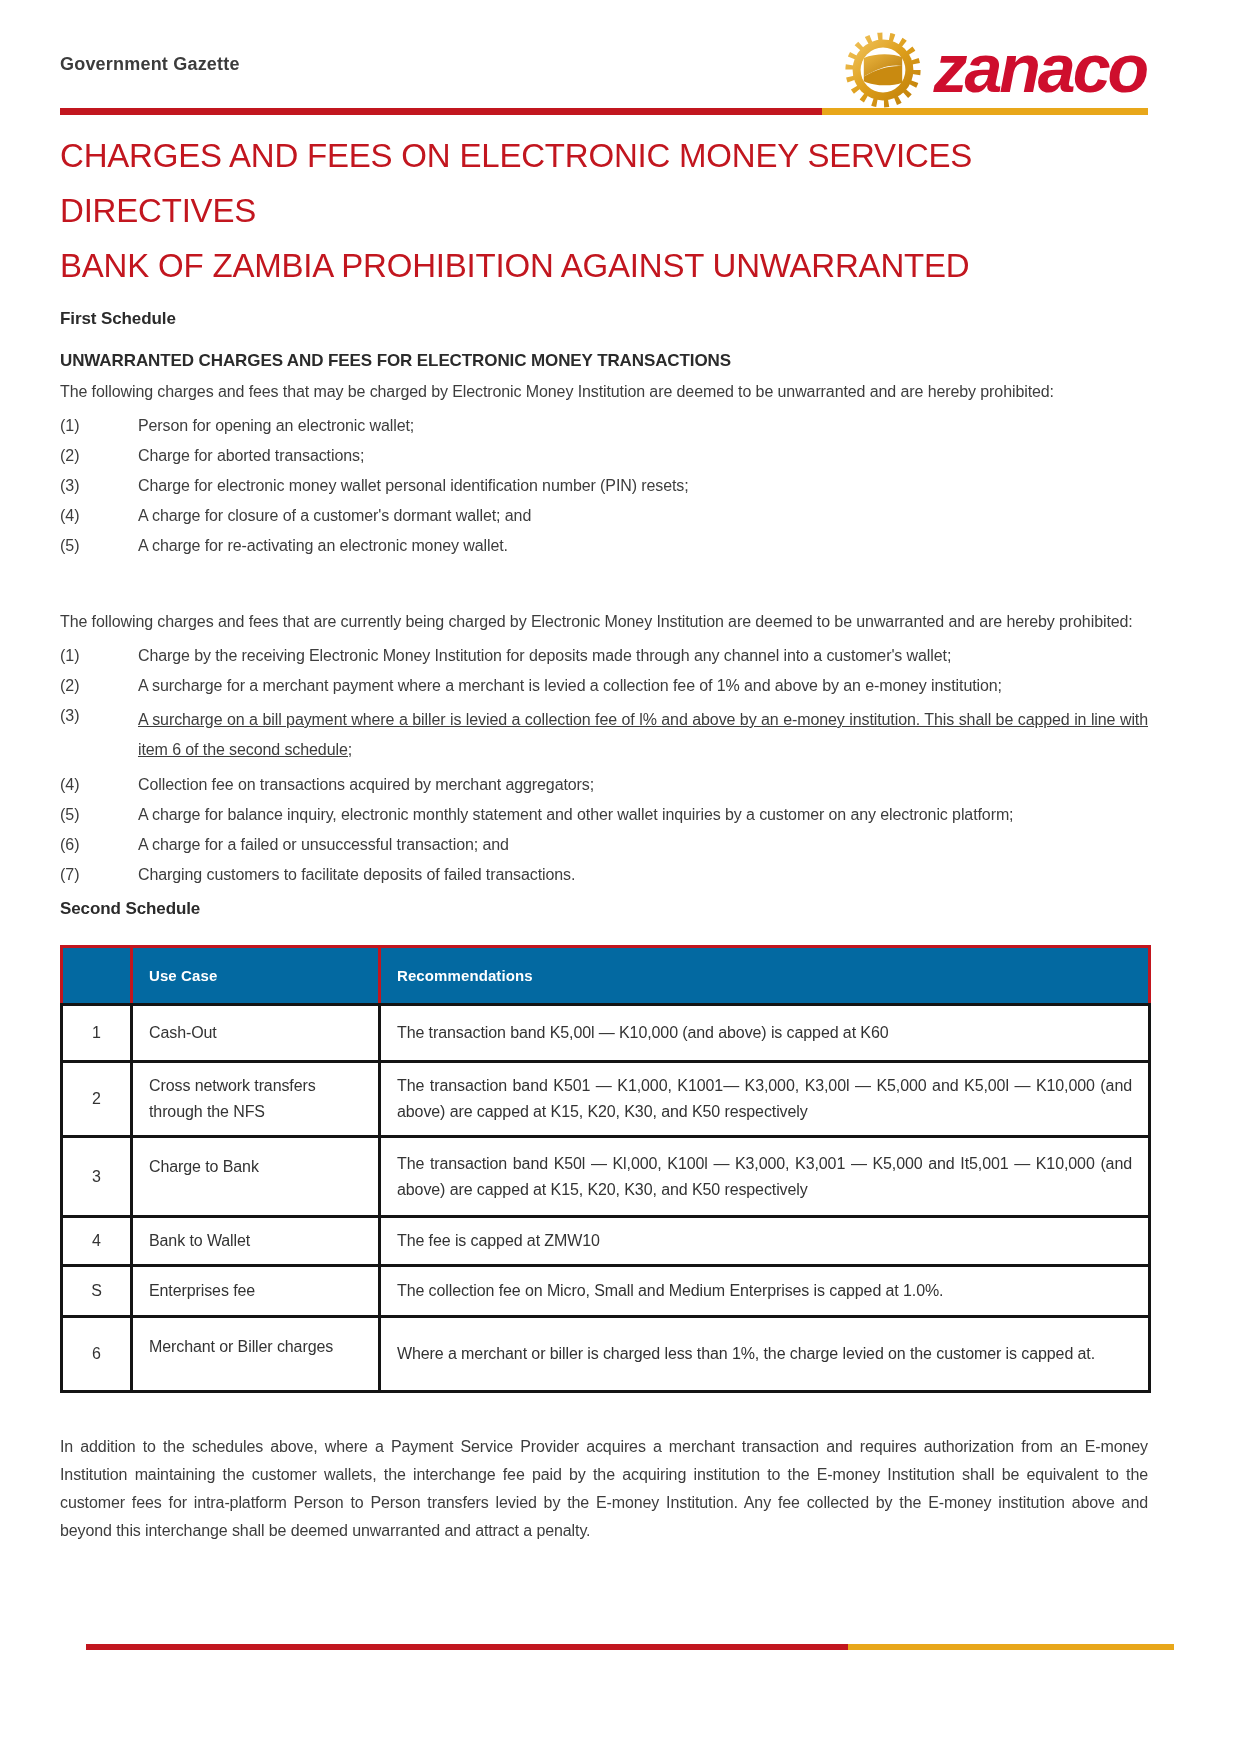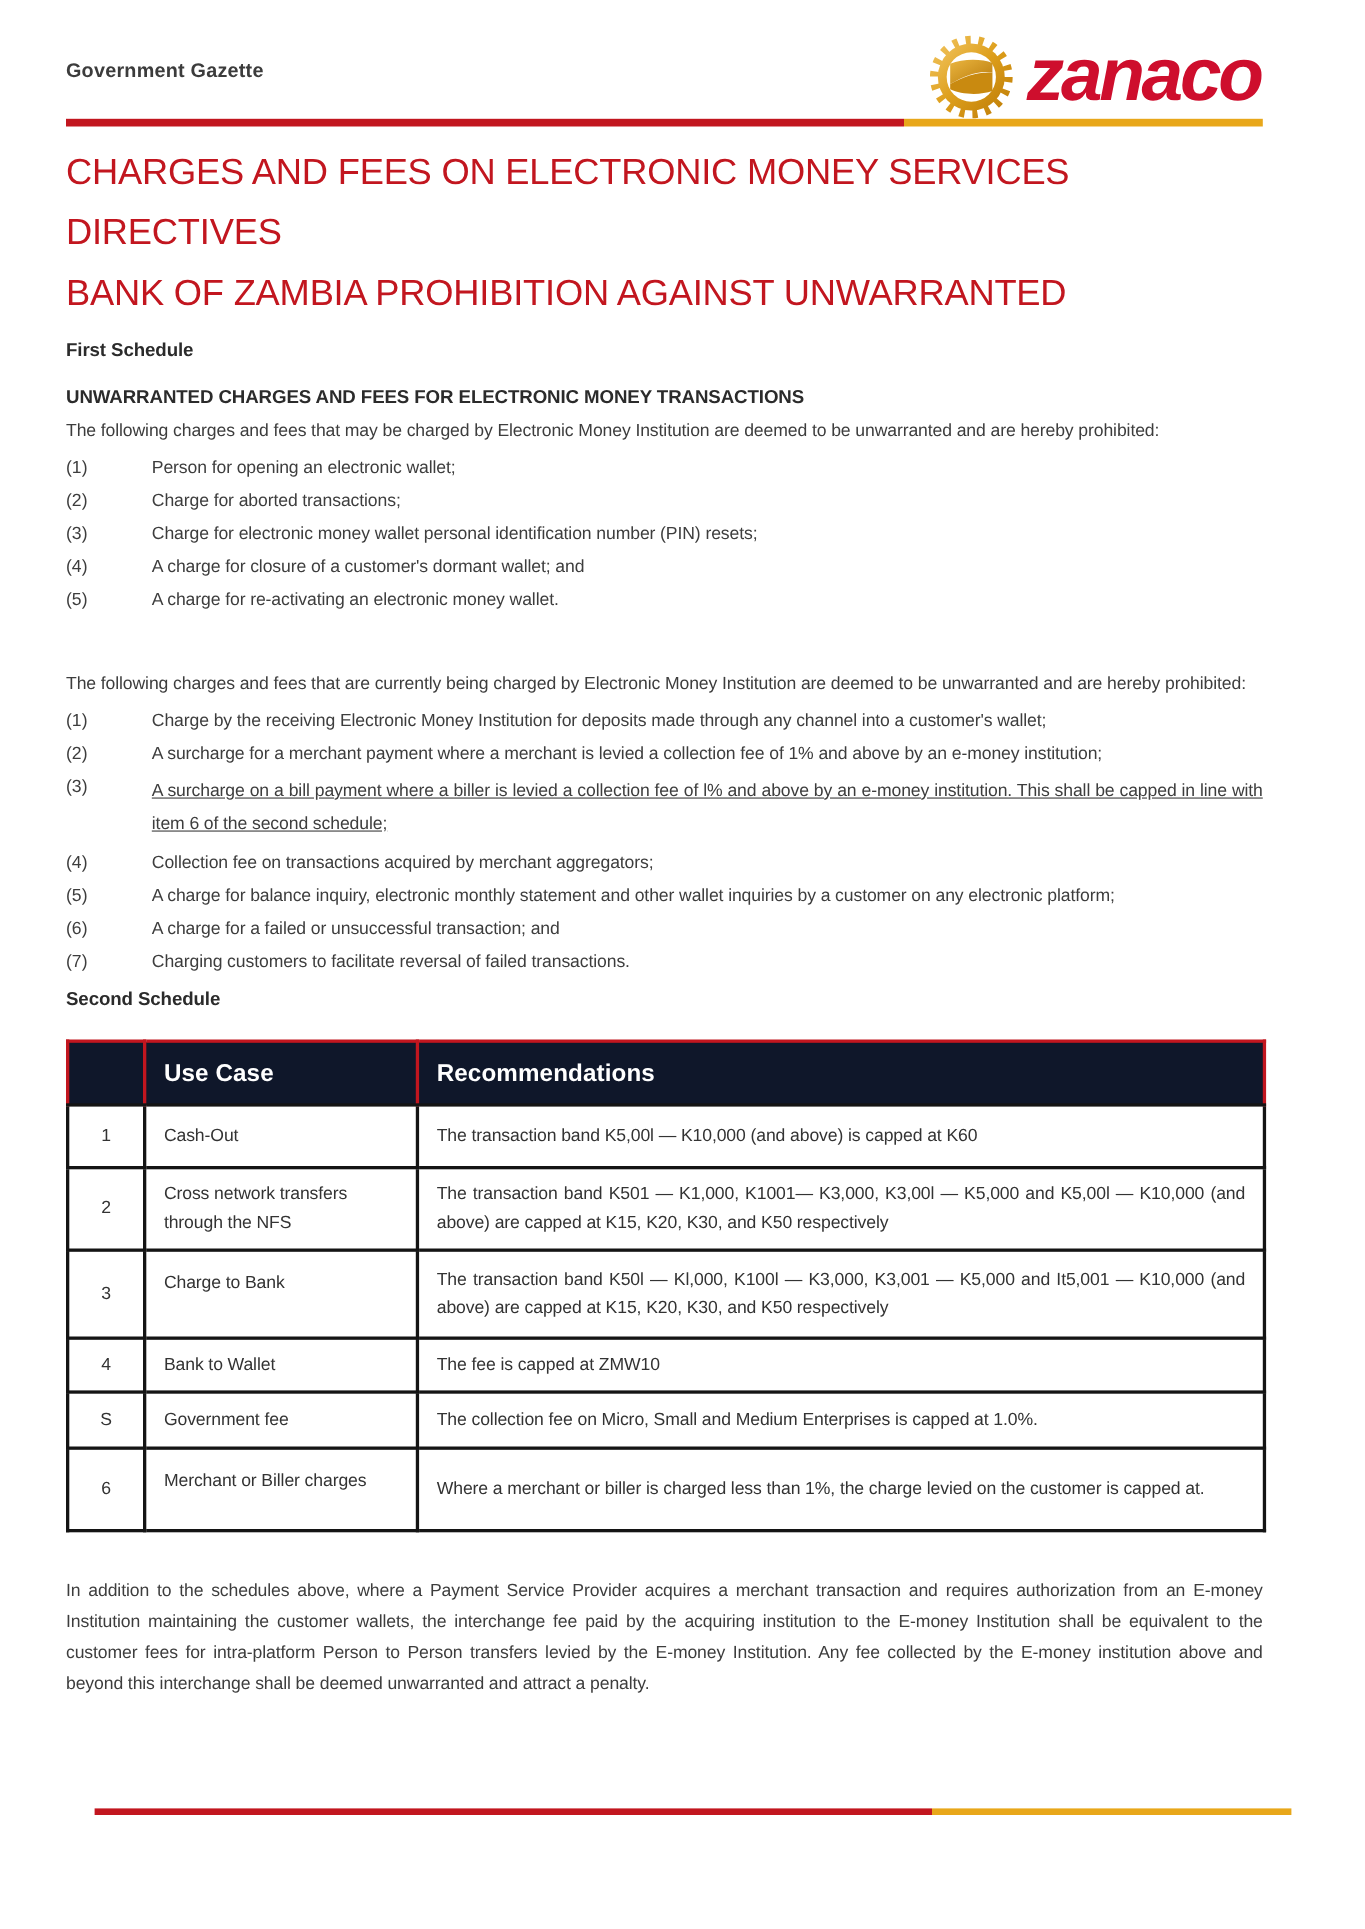--- a/index.html
+++ b/index.html
@@ -53,22 +53,22 @@
 
   .ss-heading { margin-top: 14px; }
   .ss-intro { margin-top: 6px; }
 
   
   table.fees { margin-top: 26px; width: 1088px; border-collapse: collapse; table-layout: fixed; font-size: 16px; color: #333; }
   table.fees col.c-num { width: 70px; }
   table.fees col.c-use { width: 248px; }
   table.fees col.c-rec { width: 770px; }
   table.fees thead th {
-    background: #0f172a; color: #ffffff; font-weight: 700; text-align: left;
-    height: 58px; padding: 0 16px; font-size: 22px; letter-spacing: 0.1px;
+    background: #0369a1; color: #ffffff; font-weight: 700; text-align: left;
+    height: 58px; padding: 0 16px; font-size: 15px; letter-spacing: 0.1px;
     border: 3px solid #c2161f; border-bottom: 3px solid #141414;
   }
   table.fees tbody td {
     border: 3px solid #141414; vertical-align: middle;
     padding: 10px 16px; line-height: 26px; letter-spacing: -0.1px;
   }
   table.fees td.cell-num { text-align: center; padding: 10px 4px; }
   table.fees td.cell-rec { text-align: justify; }
   tr.r1 td { height: 57px; }
   tr.r2 td { height: 74px; }
@@ -170,21 +170,21 @@
       <li class="numitem">
         <span class="num">(5)</span>
         <span class="itext">A charge for balance inquiry, electronic monthly statement and other wallet inquiries by a customer on any electronic platform;</span>
       </li>
       <li class="numitem">
         <span class="num">(6)</span>
         <span class="itext">A charge for a failed or unsuccessful transaction; and</span>
       </li>
       <li class="numitem">
         <span class="num">(7)</span>
-        <span class="itext">Charging customers to facilitate reversal of failed transactions.</span>
+        <span class="itext">Charging customers to facilitate deposits of failed transactions.</span>
       </li>
     </ol>
 
     <div class="h-bold ss-heading">Second Schedule</div>
 
     <table class="fees">
       <colgroup>
         <col class="c-num">
           <col class="c-use">
           <col class="c-rec">
@@ -212,21 +212,21 @@
           <td class="cell-use">Charge to Bank</td>
           <td class="cell-rec">The transaction band K50l — Kl,000, K100l — K3,000, K3,001 — K5,000 and It5,001 — K10,000 (and above) are capped at K15, K20, K30, and K50 respectively</td>
         </tr>
         <tr class="r4">
           <td class="cell-num">4</td>
           <td class="cell-use">Bank to Wallet</td>
           <td class="cell-rec">The fee is capped at ZMW10</td>
         </tr>
         <tr class="r5">
           <td class="cell-num">S</td>
-          <td class="cell-use">Government fee</td>
+          <td class="cell-use">Enterprises fee</td>
           <td class="cell-rec">The collection fee on Micro, Small and Medium Enterprises is capped at 1.0%.</td>
         </tr>
         <tr class="r6">
           <td class="cell-num">6</td>
           <td class="cell-use">Merchant or Biller charges</td>
           <td class="cell-rec">Where a merchant or biller is charged less than 1%, the charge levied on the customer is capped at.</td>
         </tr>
       </tbody>
     </table>
 

